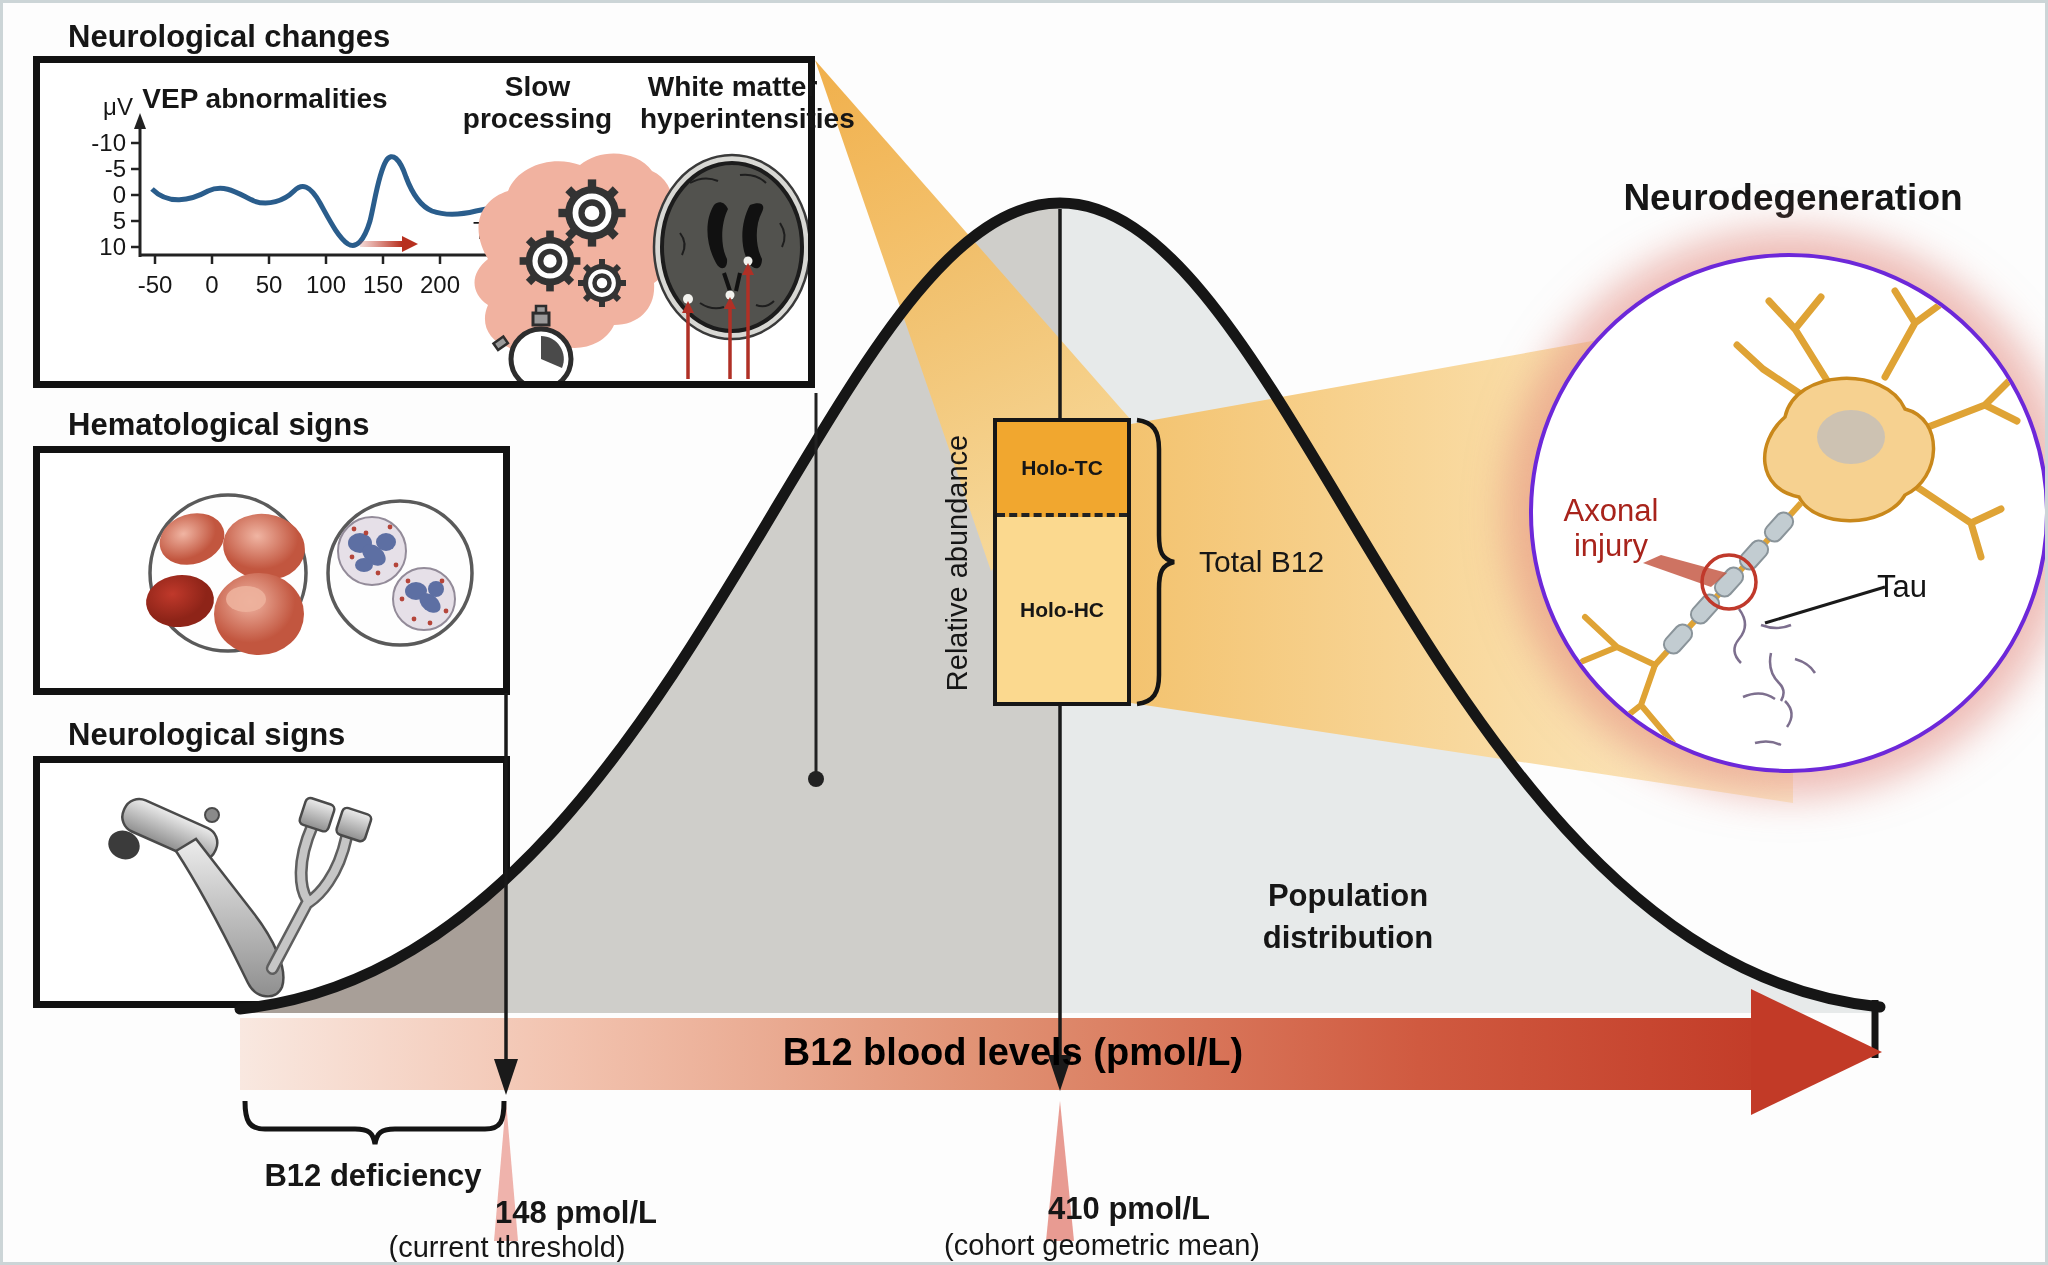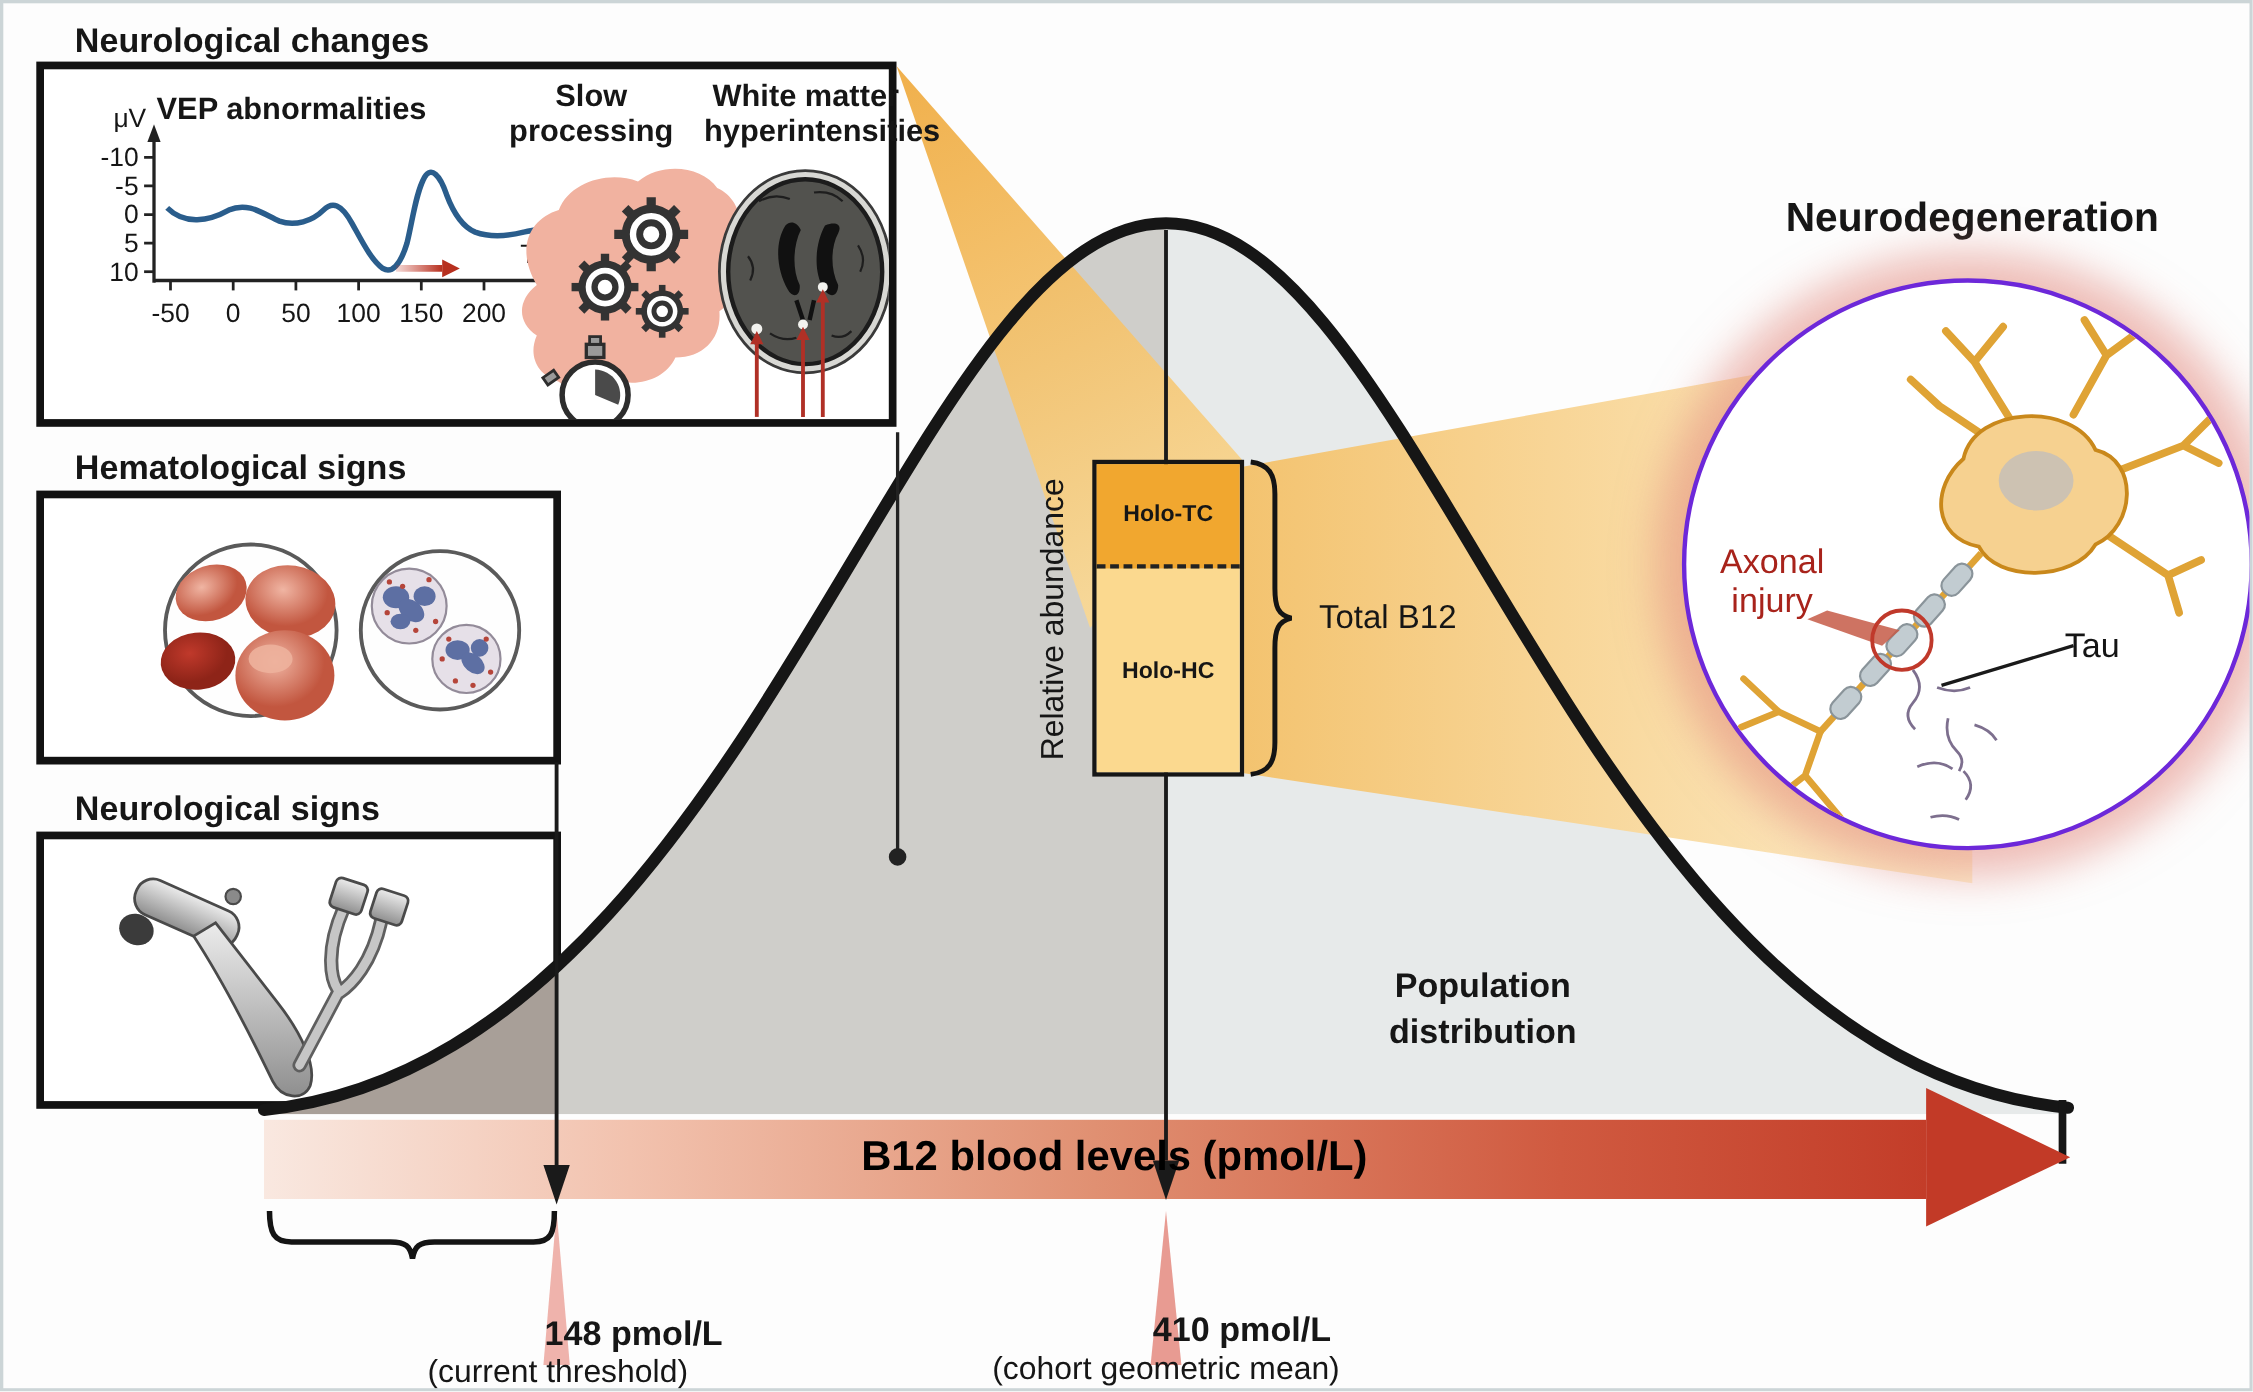--- a/index.html
+++ b/index.html
@@ -305,24 +305,25 @@
     <div class="hc">
       <span class="bar-label">Holo-HC</span>
     </div>
   </div>
 
   <div class="total-label">Total B12</div>
 
   <div class="pop-label">Population distribution</div>
 
   <div class="band-label">B12 blood levels (pmol/L)</div>
+  <div class="deficiency-label">B12 deficiency</div>
   <div class="mk-val" style="left:354px;top:1192px;">148 pmol/L</div>
   <div class="mk-cap" style="left:314px;top:1228px;">(current threshold)</div>
   <div class="mk-val" style="left:907px;top:1188px;">410 pmol/L</div>
-  <div class="mk-cap" style="left:867px;top:1226px;">(cohort geometric mean)</div>
+  <div class="mk-cap" style="left:909px;top:1226px;">(cohort geometric mean)</div>
 
   <div class="neuro-title">Neurodegeneration</div>
 
   <div class="neuro-circle">
     <svg style="position:absolute;left:0;top:0;" width="504" height="504" viewBox="0 0 504 504">
       <g stroke="#dfa335" stroke-width="7" fill="none" stroke-linecap="round">
         <path d="M 295,125 L 262,72 M 262,72 L 236,44 M 262,72 L 288,40"></path>
         <path d="M 352,120 L 382,66 M 382,66 L 362,34 M 382,66 L 412,44"></path>
         <path d="M 390,172 L 452,148 M 452,148 L 480,120 M 452,148 L 484,164"></path>
         <path d="M 384,230 L 438,266 M 438,266 L 468,252 M 438,266 L 448,300"></path>

